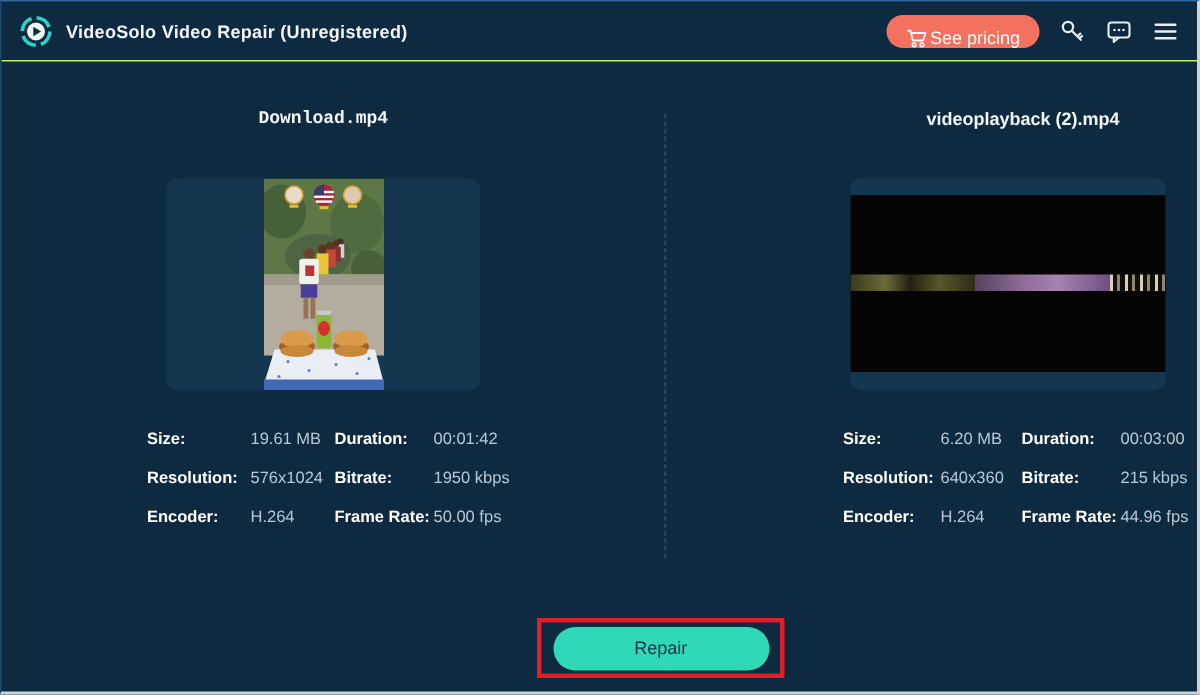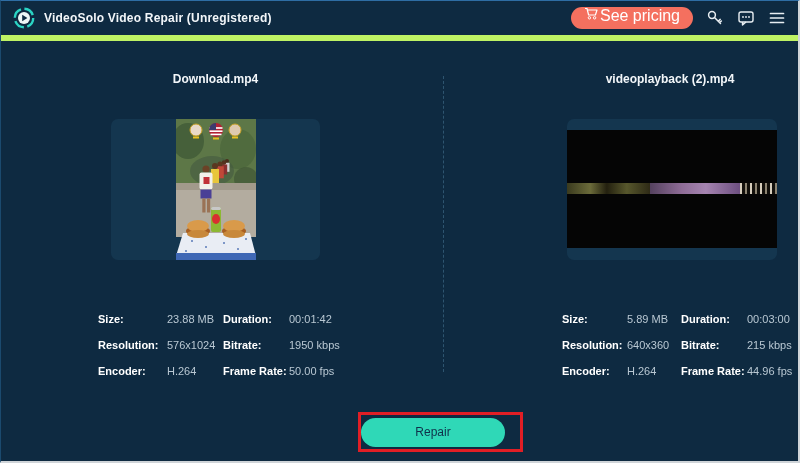--- a/index.html
+++ b/index.html
@@ -16,53 +16,53 @@
     position: relative;
     overflow: hidden;
   }
 
   
   .titlebar {
     height: 40px;
     display: flex;
     align-items: center;
     padding: 0 12px;
-    border-bottom: 6px solid #bef264;
+    border-bottom: 1px solid #bef264;
     background: #0e2a41;
   }
   .logo { width: 22px; height: 22px; margin-right: 9px; flex: none; }
   .app-title {
     color: #f2f6f9; font-size: 12px; font-weight: bold; letter-spacing: .2px;
   }
   .titlebar-right {
     margin-left: auto; display: flex; align-items: center; gap: 13px;
   }
   .pricing-btn {
-    display: flex; align-items: flex-start; gap: 2px;
+    display: flex; align-items: flex-end; gap: 2px;
     background: #f4705f; color: #ffffff;
     border: none; border-radius: 12px;
     height: 22px; padding: 0 13px;
-    font-size: 16px; font-family: inherit; cursor: pointer;
+    font-size: 12px; font-family: inherit; cursor: pointer;
   }
   .tb-icon { width: 18px; height: 18px; display: block; cursor: pointer; }
 
   
   .main { position: absolute; left: 0; top: 41px; width: 796px; height: 420px; }
 
   .divider {
     position: absolute; left: 442px; top: 34px; height: 296px; width: 0;
     border-left: 1px dashed #2e5570;
   }
 
   .panel-title {
     position: absolute; top: 30px; height: 16px;
     color: #f2f6f9; font-size: 12px; font-weight: bold; text-align: center;
   }
-  .panel-title.left  { left: 110px; width: 209px; }
-  .panel-title.right { left: 564px; width: 210px; }
+  .panel-title.left  { left: 110px; width: 209px; font-family: Liberation Mono, monospace; }
+  .panel-title.right { left: 576px; width: 210px; }
 
   .thumb-card {
     position: absolute; top: 77px; height: 141px;
     background: #14364f; border-radius: 7px;
   }
   .thumb-card.left  { left: 110px; width: 209px; }
   .thumb-card.right { left: 566px; width: 210px; }
 
   .portrait-thumb {
     position: absolute; left: 175px; top: 77px; width: 80px; height: 141px;
@@ -90,32 +90,31 @@
     width: 37px; height: 100%;
     background: repeating-linear-gradient(90deg,#d6cdbc 0 2px,#15120d 2px 5px,#8d8472 5px 7px,#100e0a 7px 10px);
   }
 
   .meta-grid {
     position: absolute; top: 238px;
     display: grid;
     grid-auto-rows: 26px;
     align-items: center;
     font-size: 11px;
-    margin-top: 26px;
   }
   .meta-grid.left  { left: 97px;  grid-template-columns: 69px 56px 66px auto; }
   .meta-grid.right { left: 561px; grid-template-columns: 65px 54px 66px auto; }
   .meta-label { color: #ffffff; font-weight: bold; white-space: nowrap; }
   .meta-value { color: #b9c8d3; white-space: nowrap; }
 
   
   .repair-annotation {
     position: absolute; left: 357px; top: 370px; width: 165px; height: 40px;
     border: 3px solid #e01e25;
-    display: flex; align-items: center; justify-content: flex-start;
+    display: flex; align-items: center; justify-content: center;
   }
   .repair-btn {
     width: 144px; height: 29px;
     background: #2fd8b7; color: #10304a;
     border: none; border-radius: 15px;
     font-size: 12px; font-family: inherit; cursor: pointer;
   }
 </style>
 </head>
 <body>
@@ -221,21 +220,21 @@
         <ellipse cx="22" cy="107" rx="11" ry="6" fill="#d99a4a"></ellipse>
         <ellipse cx="22" cy="115" rx="11" ry="4" fill="#c8883a"></ellipse>
         <ellipse cx="58" cy="112" rx="12" ry="5" fill="#a85f22"></ellipse>
         <ellipse cx="58" cy="107" rx="11" ry="6" fill="#d99a4a"></ellipse>
         <ellipse cx="58" cy="115" rx="11" ry="4" fill="#c8883a"></ellipse>
       </svg>
     </div>
 
     <div class="meta-grid left">
       <span class="meta-label">Size:</span>
-      <span class="meta-value">23.88 MB</span>
+      <span class="meta-value">19.61 MB</span>
       <span class="meta-label">Duration:</span>
       <span class="meta-value">00:01:42</span>
       <span class="meta-label">Resolution:</span>
       <span class="meta-value">576x1024</span>
       <span class="meta-label">Bitrate:</span>
       <span class="meta-value">1950 kbps</span>
       <span class="meta-label">Encoder:</span>
       <span class="meta-value">H.264</span>
       <span class="meta-label">Frame Rate:</span>
       <span class="meta-value">50.00 fps</span>
@@ -248,21 +247,21 @@
     <div class="corrupt-thumb">
       <div class="glitch-strip">
         <div class="glitch-olive"></div>
         <div class="glitch-purple"></div>
         <div class="glitch-bars"></div>
       </div>
     </div>
 
     <div class="meta-grid right">
       <span class="meta-label">Size:</span>
-      <span class="meta-value">5.89 MB</span>
+      <span class="meta-value">6.20 MB</span>
       <span class="meta-label">Duration:</span>
       <span class="meta-value">00:03:00</span>
       <span class="meta-label">Resolution:</span>
       <span class="meta-value">640x360</span>
       <span class="meta-label">Bitrate:</span>
       <span class="meta-value">215 kbps</span>
       <span class="meta-label">Encoder:</span>
       <span class="meta-value">H.264</span>
       <span class="meta-label">Frame Rate:</span>
       <span class="meta-value">44.96 fps</span>

